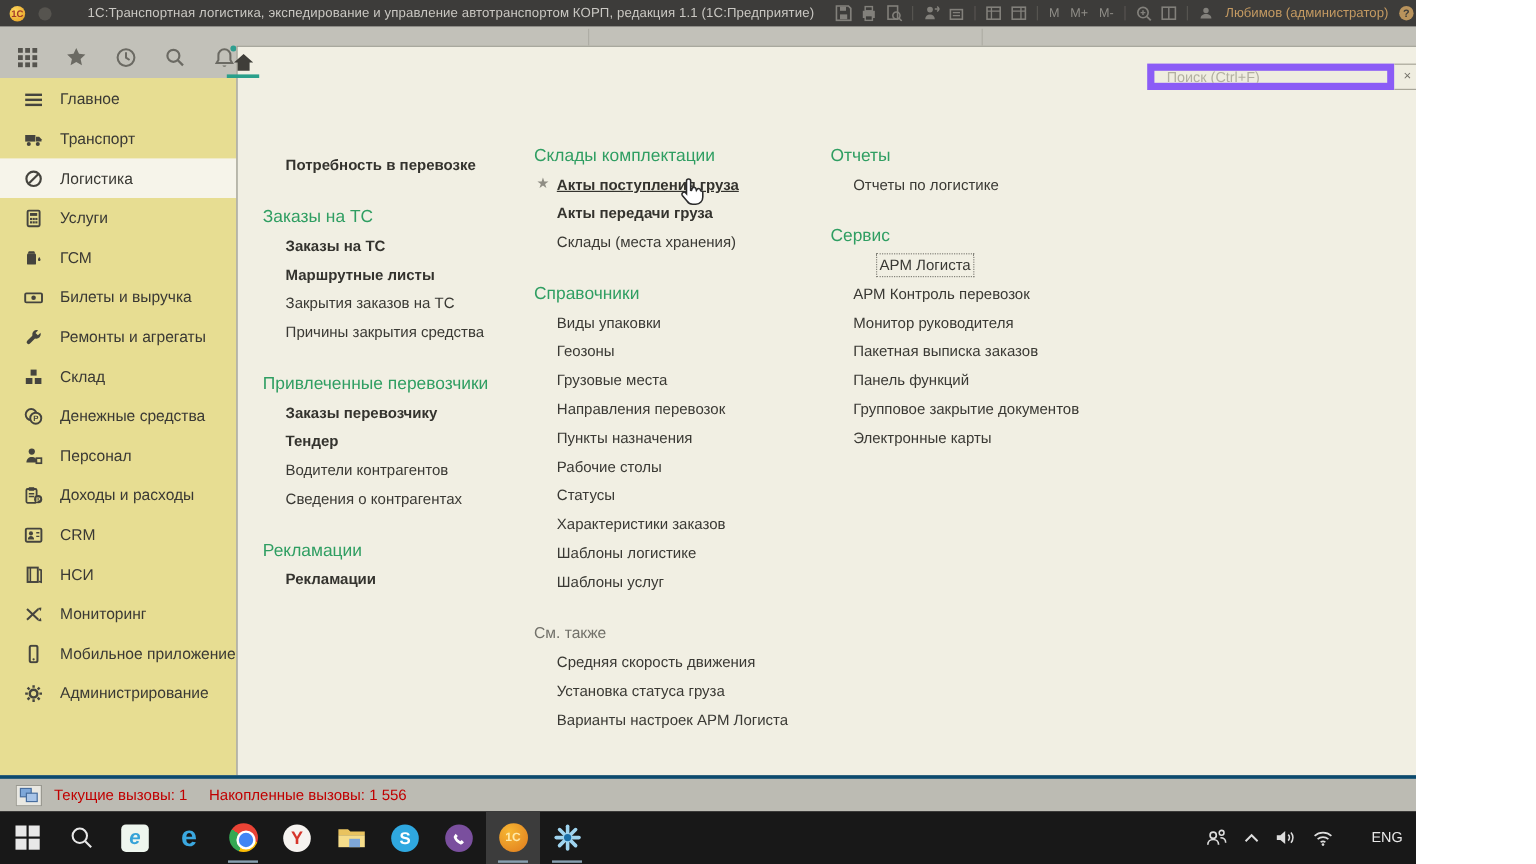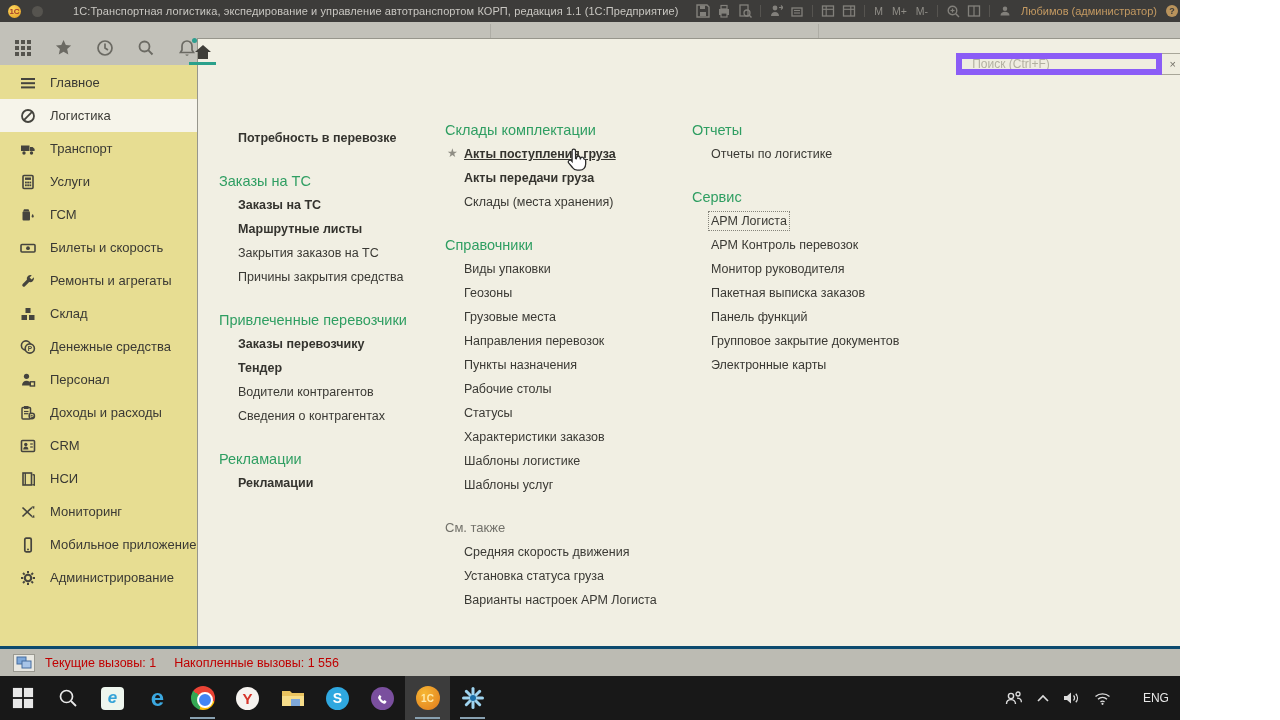--- a/index.html
+++ b/index.html
@@ -60,21 +60,21 @@
   .col-2 { left:247px; width:244px; }
   .col-3 { left:494px; width:250px; }
   .menu-header { font-size:14.5px; color:#2f9e62; padding:4px 0 4px 0; margin-top:19px; height:24px; }
   .menu-header.first { margin-top:0; }
   .menu-header.muted { color:#72716a; font-size:13px; }
   .menu-item { position:relative; padding:5px 0 5px 19px; font-size:12.5px; color:#3a3934; cursor:pointer;
                white-space:nowrap; }
   .menu-item.bold .lbl { font-weight:bold; color:#34332e; }
   .menu-item.underlined .lbl { text-decoration:underline; }
   .menu-item .star { position:absolute; left:2px; top:4px; color:#8f8d84; font-size:12px; }
-  .menu-item .lbl.focused { outline:1px dotted #84837a; outline-offset:2px; }
+  .menu-item .lbl.focused { outline:1px dotted #84837a; outline-offset:2px;margin-left:22px; }
 
   
   .pscroll { position:absolute; right:3px; top:42px; width:11px; height:562px; }
   .ps-arrow { position:absolute; left:0; width:11px; height:11px; color:#8a887f; font-size:8px; line-height:11px; text-align:center; }
   .ps-thumb { position:absolute; left:1px; top:14px; width:9px; height:512px; background:#a9a8a0; border-radius:5px; }
 
   
   .home-tab { position:absolute; left:189px; top:39px; width:27px; height:25px; z-index:20;
               display:flex; align-items:center; justify-content:center; }
   .home-underline { position:absolute; left:189px; top:62px; width:27px; height:3px; background:#2aa08b; z-index:20; }
@@ -261,39 +261,39 @@
       <div class="sb-item">
         <span class="sb-ico">
           <svg width="16" height="16" viewBox="0 0 16 16">
             <rect x="1" y="3" width="14" height="2" fill="#45443e"></rect>
             <rect x="1" y="7.2" width="14" height="2" fill="#45443e"></rect>
             <rect x="1" y="11.4" width="14" height="2" fill="#45443e"></rect>
           </svg>
         </span>
         <span class="sb-label">Главное</span>
       </div>
-      <div class="sb-item selected">
-        <span class="sb-ico">
-          <svg width="16" height="16" viewBox="0 0 16 16">
-            <circle cx="8" cy="8" r="6" fill="none" stroke="#45443e" stroke-width="1.8"></circle>
-            <line x1="4.2" y1="11.8" x2="11.8" y2="4.2" stroke="#45443e" stroke-width="1.8"></line>
-          </svg>
-        </span>
-        <span class="sb-label">Логистика</span>
-      </div>
       <div class="sb-item">
         <span class="sb-ico">
           <svg width="16" height="16" viewBox="0 0 16 16">
             <rect x="1" y="4.5" width="8.5" height="5.5" fill="#45443e"></rect>
             <path d="M10 6h2.6l2 2v2h-4.6z" fill="#45443e"></path>
             <circle cx="4" cy="12" r="1.7" fill="#45443e"></circle>
             <circle cx="11.5" cy="12" r="1.7" fill="#45443e"></circle>
           </svg>
         </span>
         <span class="sb-label">Транспорт</span>
+      </div>
+      <div class="sb-item selected">
+        <span class="sb-ico">
+          <svg width="16" height="16" viewBox="0 0 16 16">
+            <circle cx="8" cy="8" r="6" fill="none" stroke="#45443e" stroke-width="1.8"></circle>
+            <line x1="4.2" y1="11.8" x2="11.8" y2="4.2" stroke="#45443e" stroke-width="1.8"></line>
+          </svg>
+        </span>
+        <span class="sb-label">Логистика</span>
       </div>
       <div class="sb-item">
         <span class="sb-ico">
           <svg width="16" height="16" viewBox="0 0 16 16">
             <rect x="3" y="1.5" width="10" height="13" rx="1" fill="none" stroke="#45443e" stroke-width="1.6"></rect>
             <rect x="5" y="3.5" width="6" height="2.4" fill="#45443e"></rect>
             <rect x="5" y="7.6" width="1.8" height="1.8" fill="#45443e"></rect>
             <rect x="7.2" y="7.6" width="1.8" height="1.8" fill="#45443e"></rect>
             <rect x="9.4" y="7.6" width="1.8" height="1.8" fill="#45443e"></rect>
             <rect x="5" y="10.4" width="1.8" height="1.8" fill="#45443e"></rect>
@@ -313,21 +313,21 @@
         </span>
         <span class="sb-label">ГСМ</span>
       </div>
       <div class="sb-item">
         <span class="sb-ico">
           <svg width="16" height="16" viewBox="0 0 16 16">
             <rect x="1" y="4.5" width="14" height="7.5" rx="1" fill="none" stroke="#45443e" stroke-width="1.6"></rect>
             <circle cx="8" cy="8.2" r="1.9" fill="#45443e"></circle>
           </svg>
         </span>
-        <span class="sb-label">Билеты и скорость</span>
+        <span class="sb-label">Билеты и выручка</span>
       </div>
       <div class="sb-item">
         <span class="sb-ico">
           <svg width="16" height="16" viewBox="0 0 16 16">
             <path d="M13.8 4.2a3.8 3.8 0 01-4.6 4.9L5 13.3a1.6 1.6 0 01-2.3-2.3L6.9 6.8a3.8 3.8 0 014.9-4.6L9.6 4.4l2 2z" fill="#45443e"></path>
           </svg>
         </span>
         <span class="sb-label">Ремонты и агрегаты</span>
       </div>
       <div class="sb-item">

